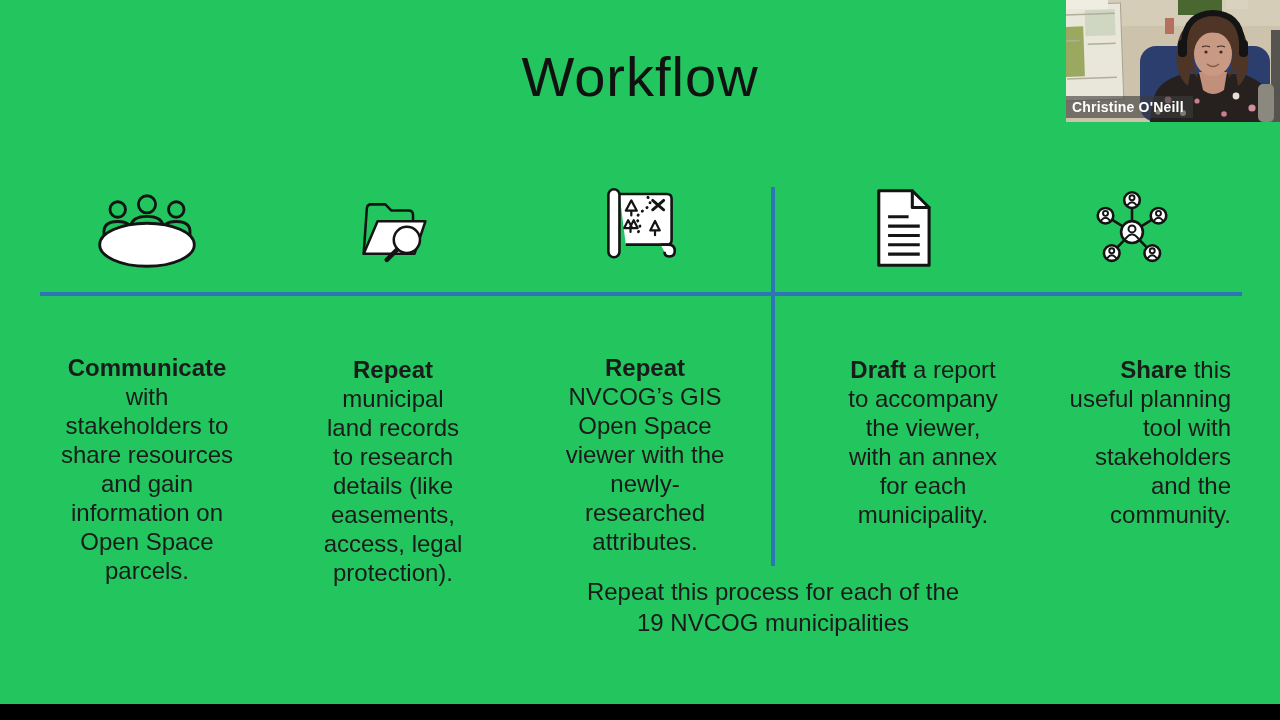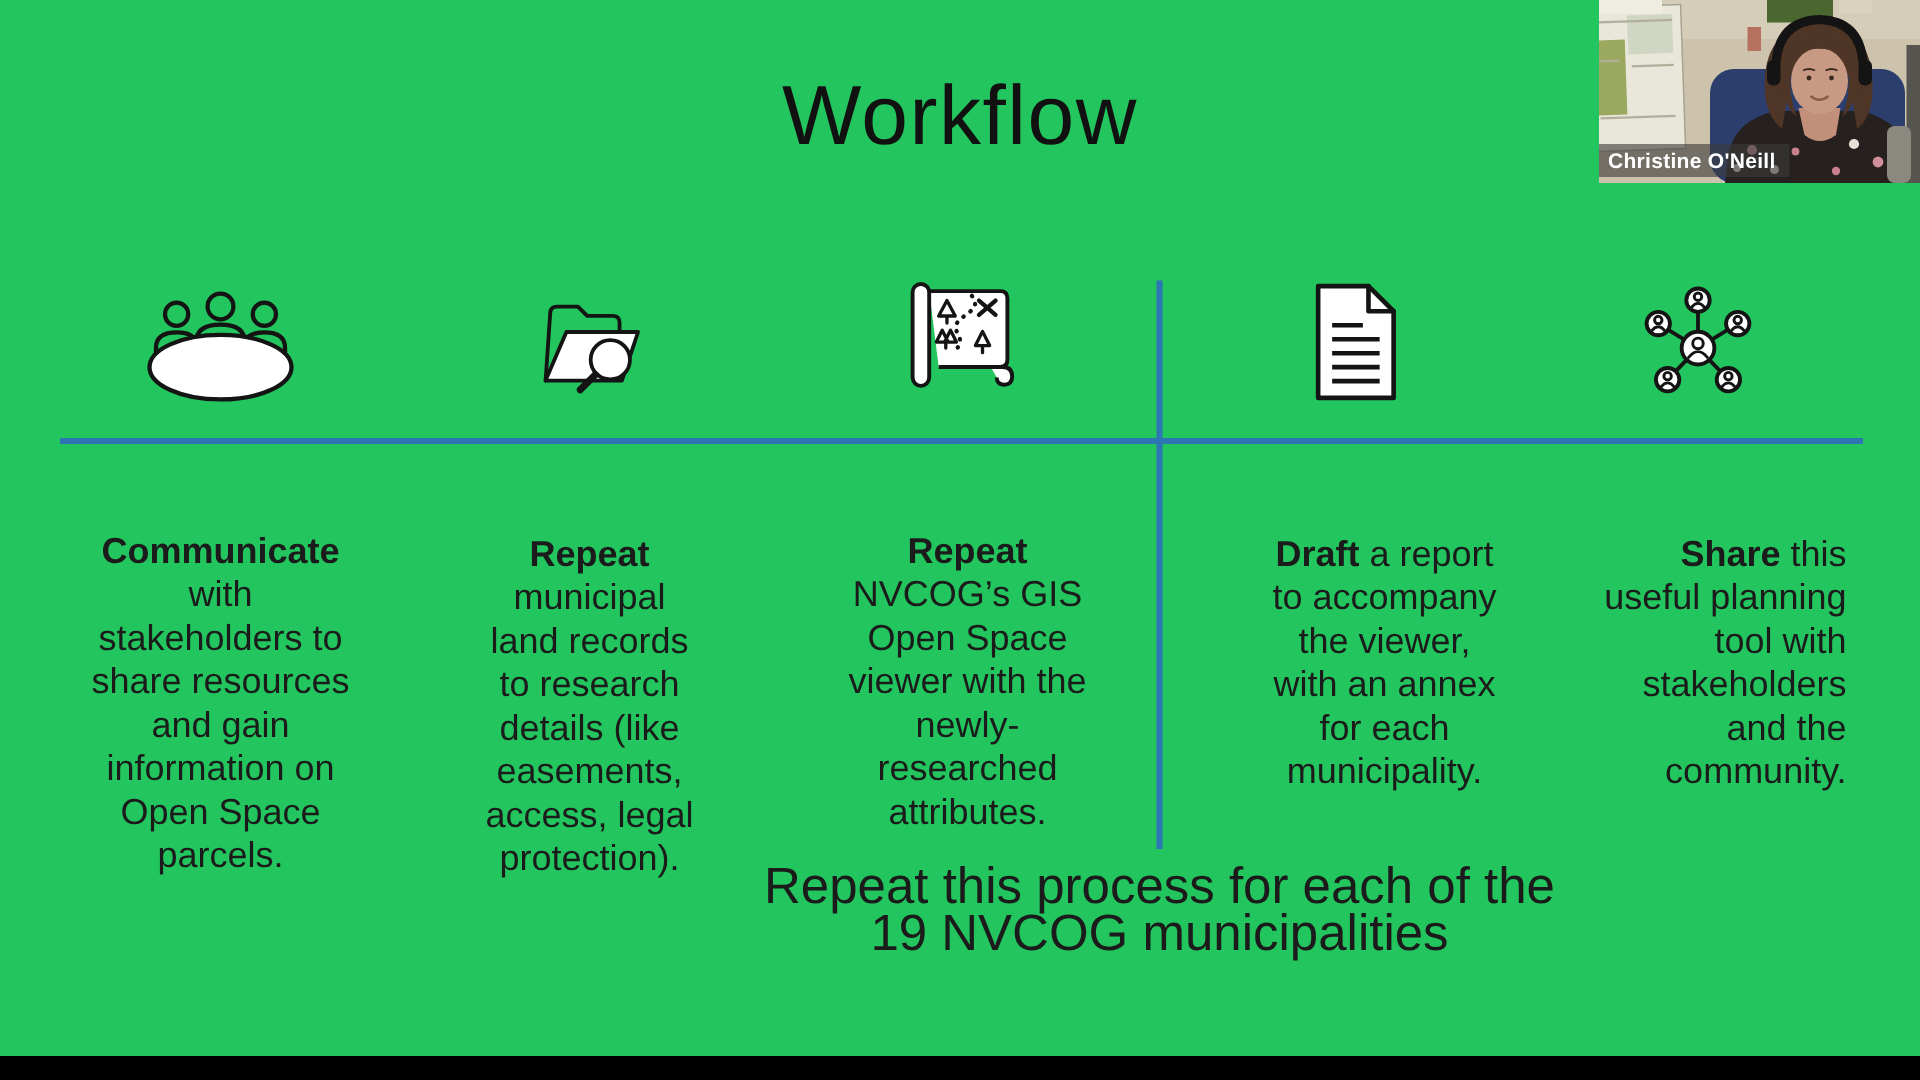--- a/index.html
+++ b/index.html
@@ -8,21 +8,21 @@
   .title{position:absolute;top:44px;left:0;width:100%;text-align:center;
          font-size:56px;font-weight:400;letter-spacing:1px;color:#111;}
   .hline{position:absolute;left:40px;top:292px;width:1202px;height:4px;background:#2e75b6;}
   .vline{position:absolute;left:771px;top:187px;width:4px;height:379px;background:#2e75b6;}
   .icon{position:absolute;}
   .icon svg{display:block;}
   .coltext{position:absolute;font-size:24px;line-height:29px;text-align:center;
            white-space:pre-line;color:#1b1b1b;}
   .coltext .bw{font-weight:700;}
   .footer{position:absolute;left:453px;top:576px;width:640px;text-align:center;
-          font-size:34px;line-height:31px;white-space:pre-line;color:#1b1b1b;}
+          font-size:24px;line-height:31px;white-space:pre-line;color:#1b1b1b;}
   .webcam{position:absolute;top:0;right:0;width:214px;height:122px;background:#cdc3ac;}
   .name{position:absolute;left:0;bottom:4px;background:rgba(60,60,60,.62);color:#fff;
         font-size:14px;font-weight:700;padding:3px 9px 3px 6px;letter-spacing:.2px;}
   .ln{stroke:#141414;stroke-width:3.3;fill:none;stroke-linejoin:round;stroke-linecap:round;}
   .lnf{stroke:#141414;stroke-width:3.3;fill:#fff;stroke-linejoin:round;}
 </style>
 </head>
 <body>
 
 <div class="stage">

